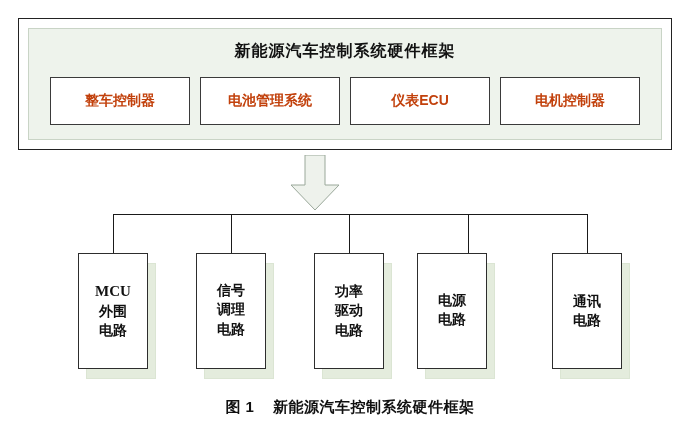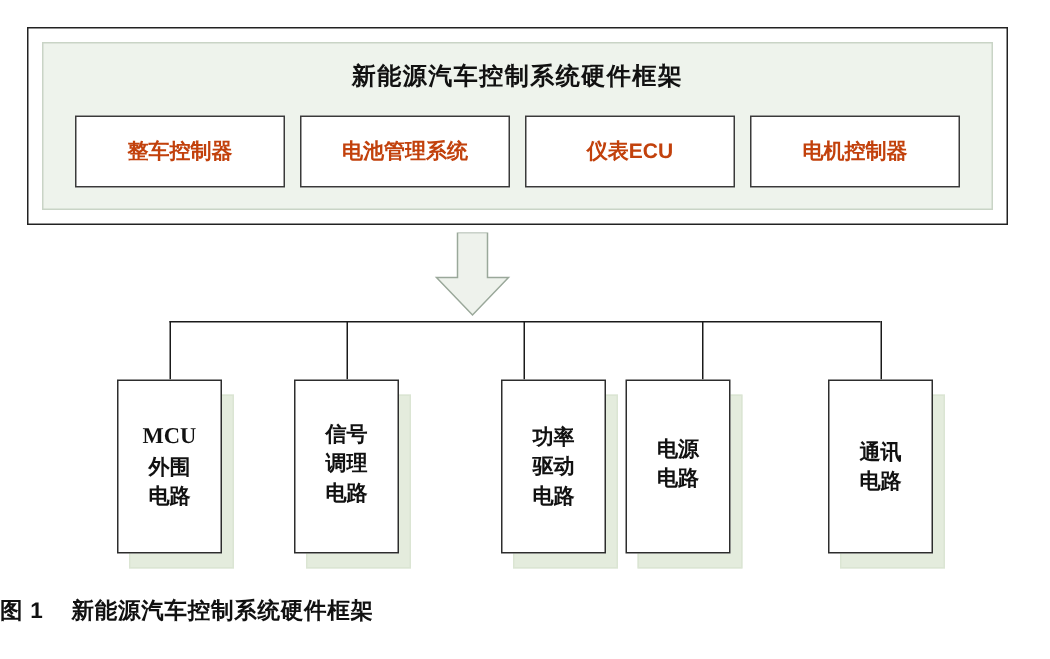--- a/index.html
+++ b/index.html
@@ -155,20 +155,21 @@
     font-family: "Liberation Serif", serif;
     font-size: 15px;
   }
 
   
   .caption {
     position: absolute;
     left: 0;
     right: 0;
     top: 398px;
+    text-align: center;
     font-size: 15px;
     font-weight: bold;
     color: #111111;
     letter-spacing: 0.5px;
   }
   .caption .cap-num { margin-right: 14px; }
 </style>
 </head>
 <body>
 
@@ -218,21 +219,21 @@
 
     <div class="bnode" style="left:118px;font-family:Liberation Mono, monospace;">
       <div class="shadow"></div>
       <div class="face">
         <span class="ln">信号</span>
         <span class="ln">调理</span>
         <span class="ln">电路</span>
       </div>
     </div>
 
-    <div class="bnode" style="left:236px;margin-left:20px;">
+    <div class="bnode" style="left:236px;">
       <div class="shadow"></div>
       <div class="face">
         <span class="ln">功率</span>
         <span class="ln">驱动</span>
         <span class="ln">电路</span>
       </div>
     </div>
 
     <div class="bnode" style="left:339px;font-family:Liberation Mono, monospace;">
       <div class="shadow"></div>

